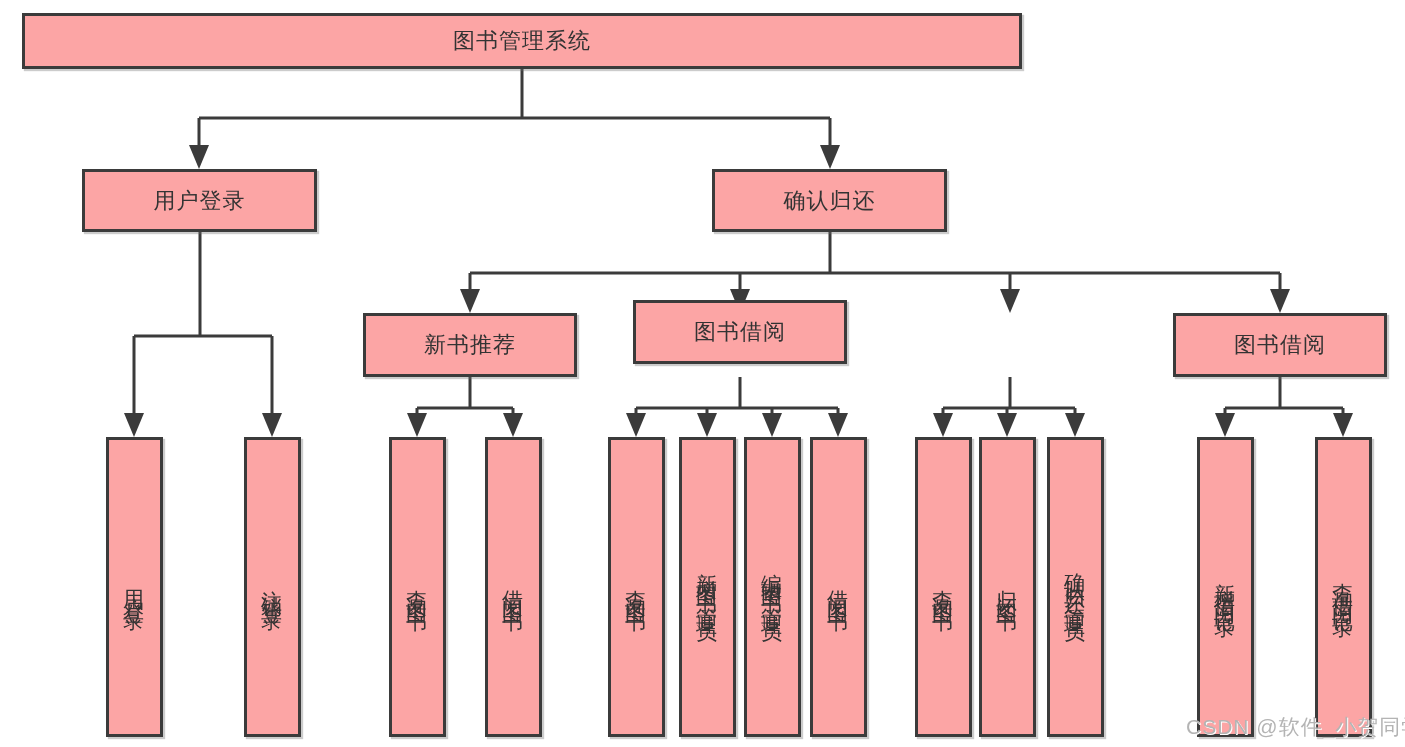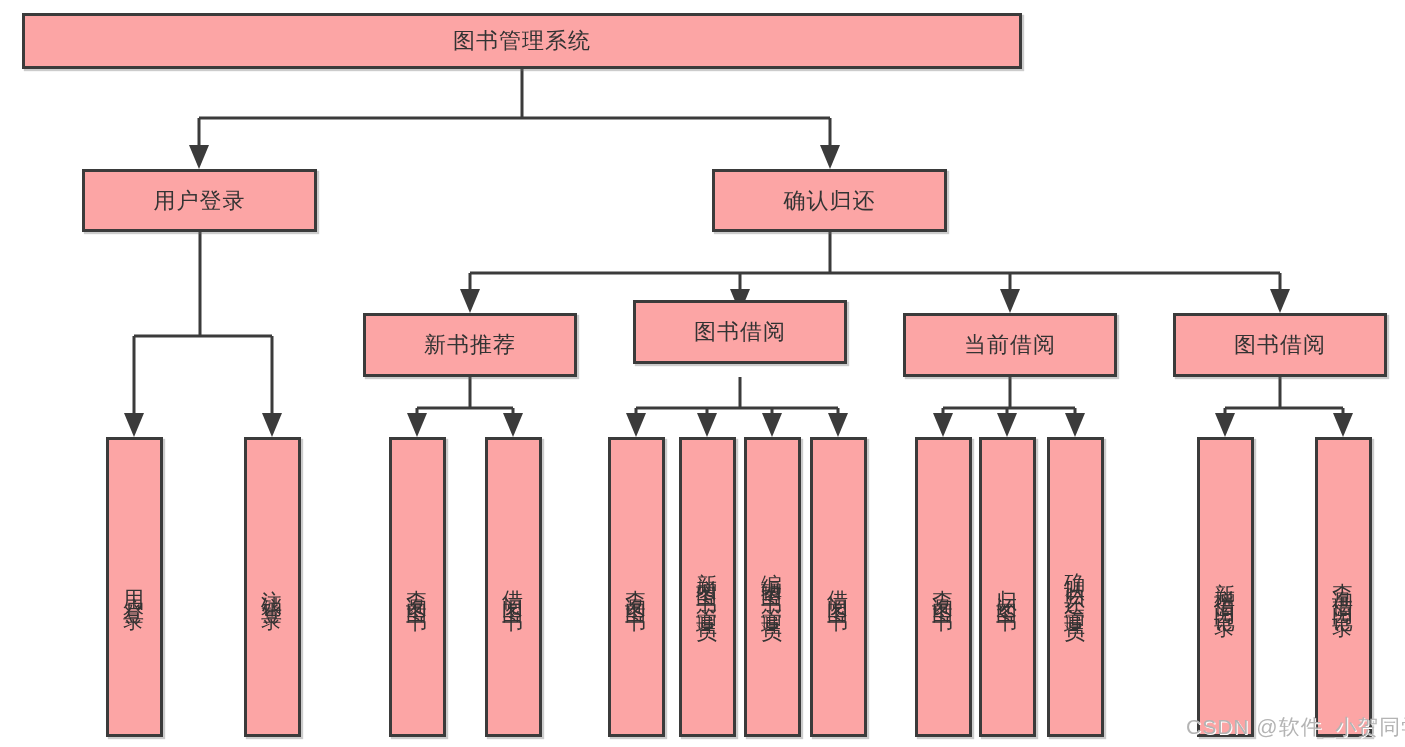--- a/index.html
+++ b/index.html
@@ -91,21 +91,20 @@
     <polygon points="1333,413 1353,413 1343,437" fill="#3b3b3b"></polygon>
   </svg>
 
   <div class="box hnode" style="left:22px; top:13px; width:1000px; height:56px;">图书管理系统</div>
 
   <div class="box hnode" style="left:82px; top:169px; width:235px; height:63px;">用户登录</div>
   <div class="box hnode" style="left:712px; top:169px; width:235px; height:63px;">确认归还</div>
 
   <div class="box hnode" style="left:363px; top:313px; width:214px; height:64px;font-family:Liberation Serif, serif;">新书推荐</div>
   <div class="box hnode" style="left:633px; top:300px; width:214px; height:64px;">图书借阅</div>
-  <div class="box hnode" style="left:903px; top:313px; width:214px; height:64px;">当前借阅</div>
   <div class="box hnode" style="left:1173px; top:313px; width:214px; height:64px;">图书借阅</div>
 
   <div class="box leaf" style="left:105.5px; top:437px; width:57px; height:300px;">用户登录</div>
   <div class="box leaf" style="left:243.5px; top:437px; width:57px; height:300px;">注销登录</div>
 
   <div class="box leaf" style="left:388.5px; top:437px; width:57px; height:300px;">查询图书</div>
   <div class="box leaf" style="left:484.5px; top:437px; width:57px; height:300px;">借阅图书</div>
 
   <div class="box leaf" style="left:607.5px; top:437px; width:57px; height:300px;">查询图书</div>
   <div class="box leaf" style="left:678.5px; top:437px; width:57px; height:300px;">新增图书（管理员）</div>

